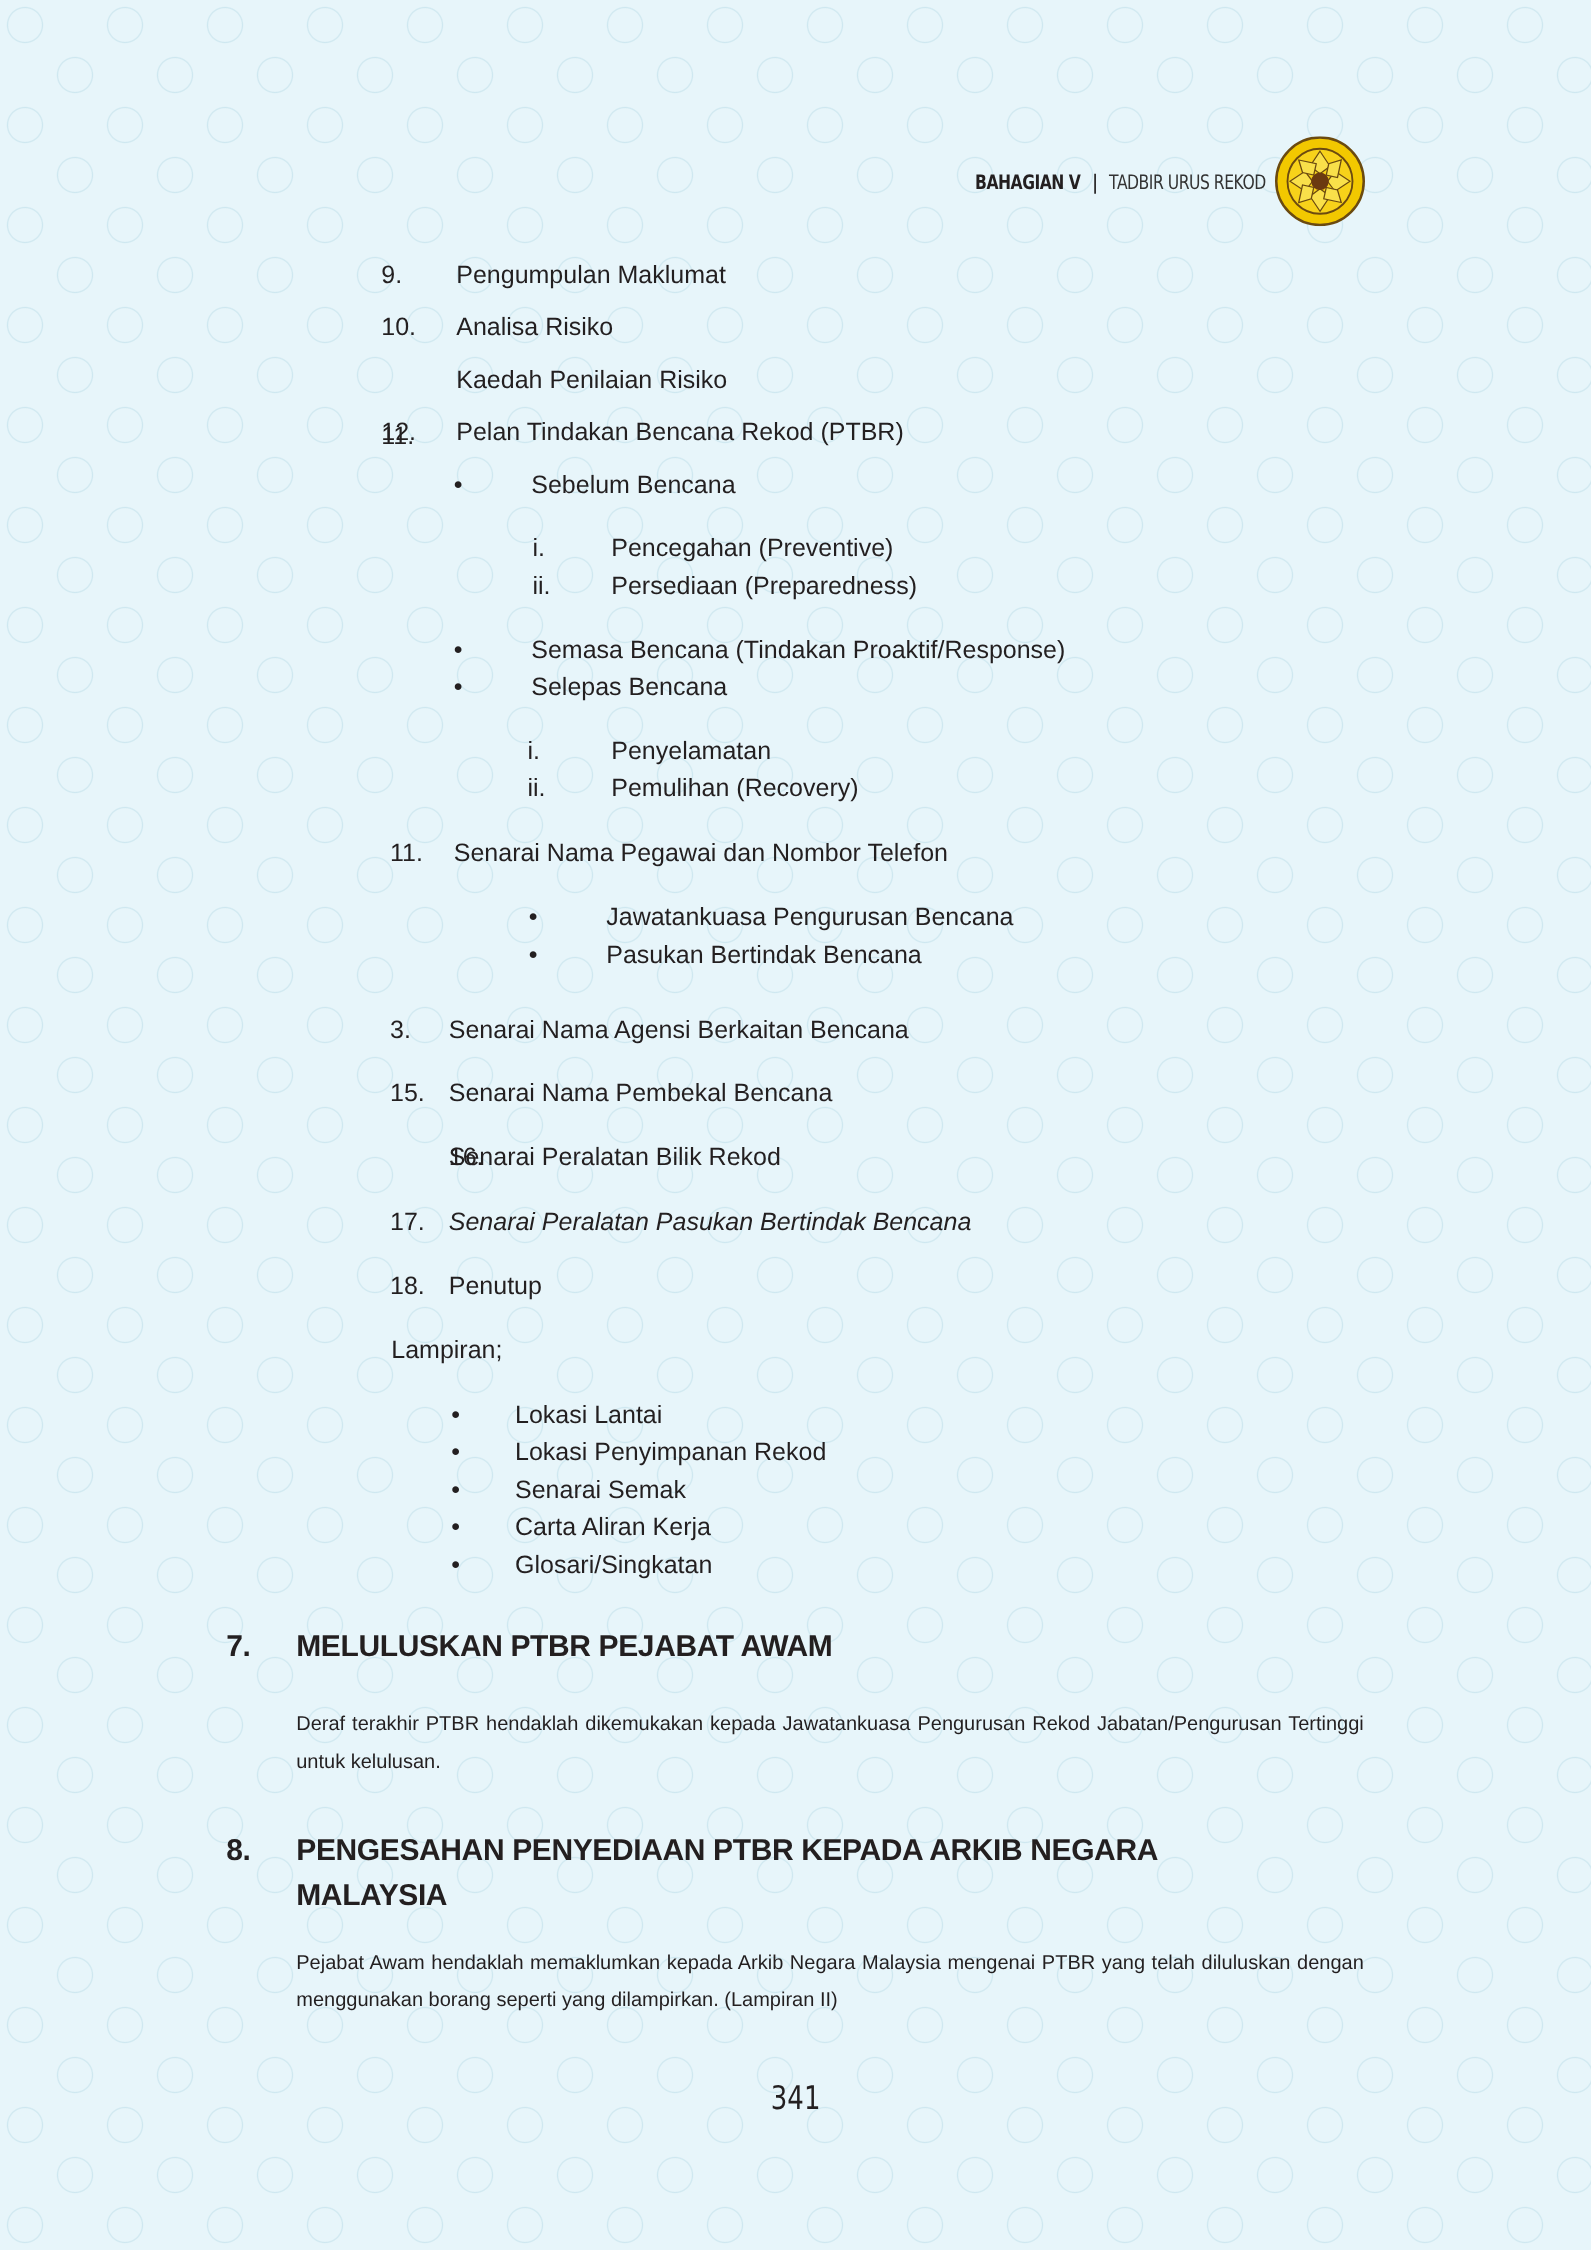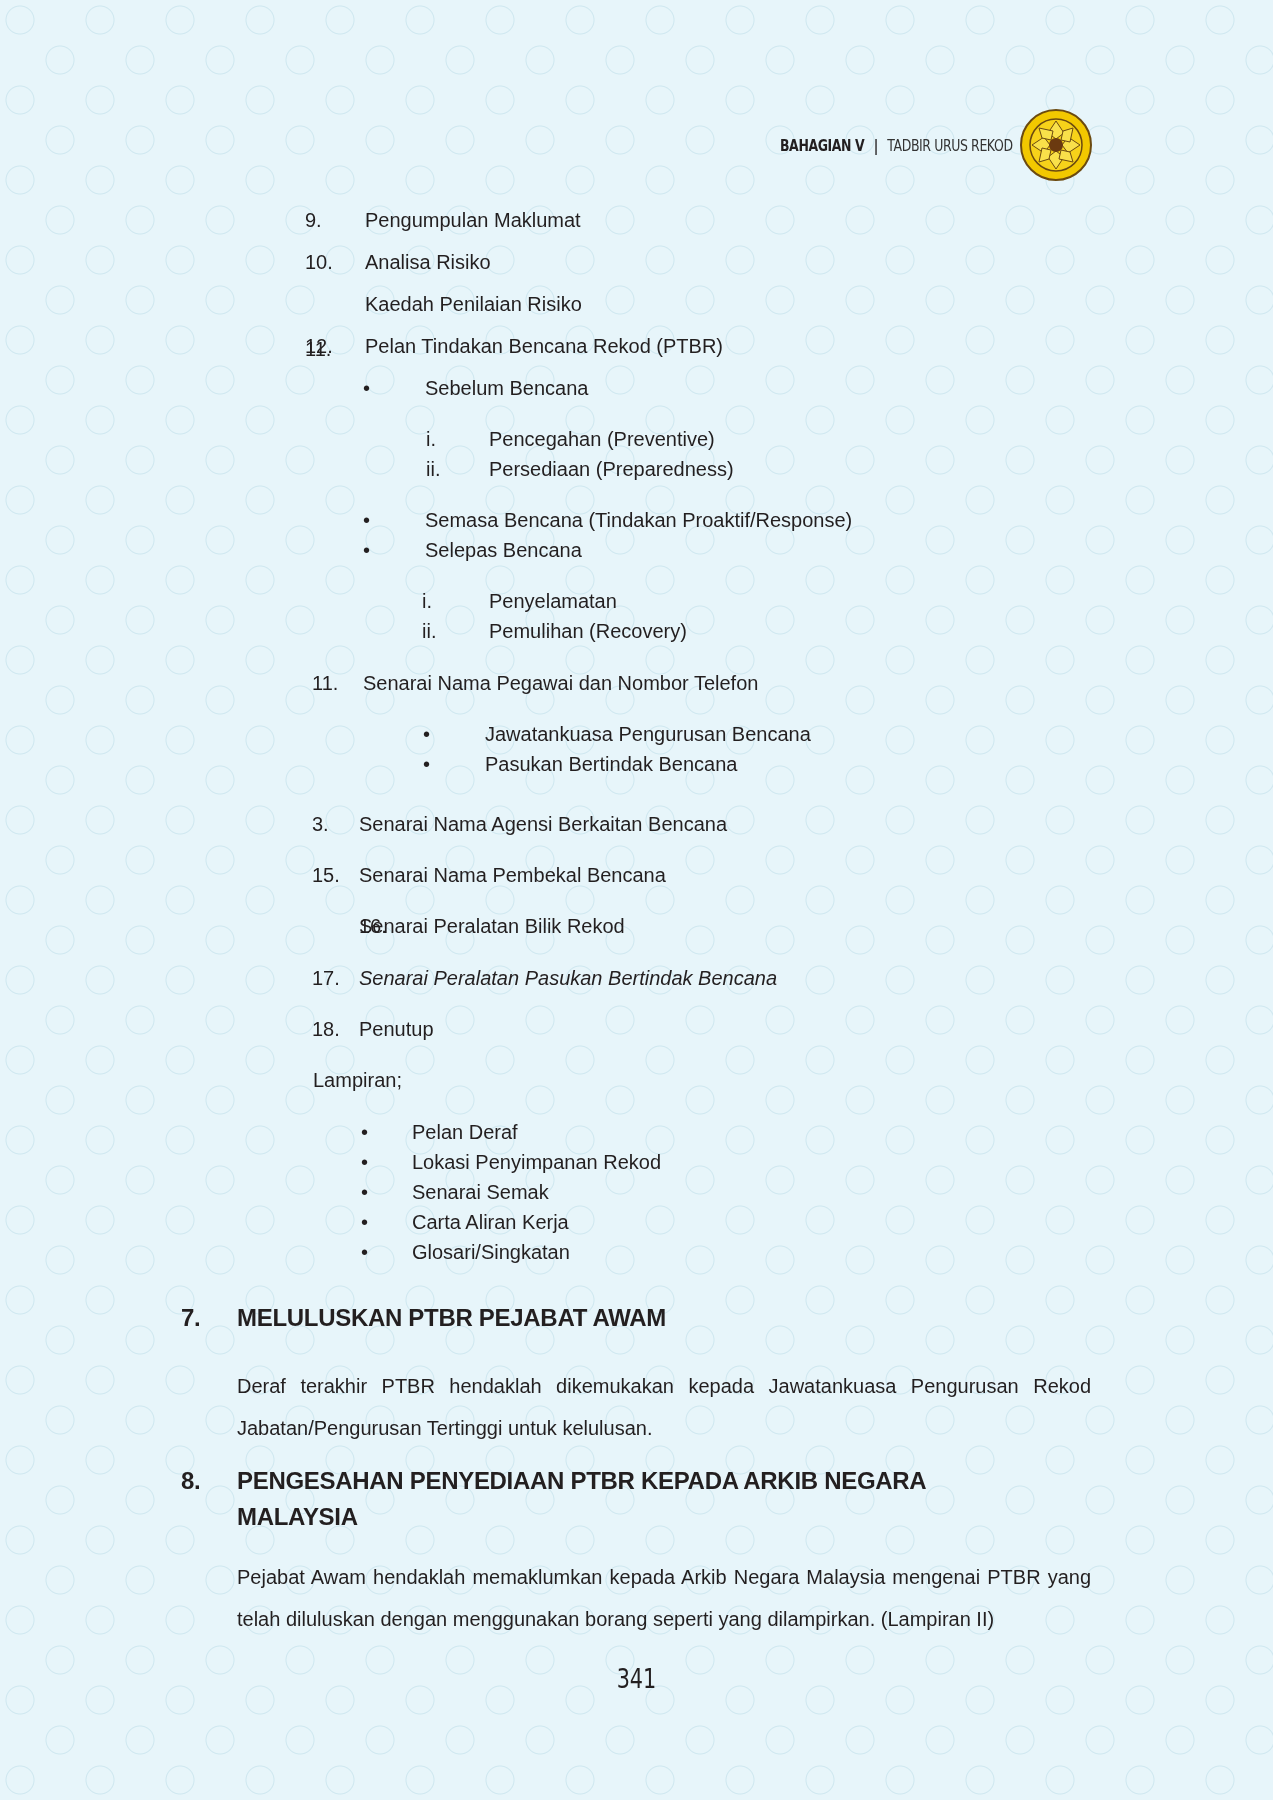--- a/index.html
+++ b/index.html
@@ -18,21 +18,21 @@
     position: absolute; top: 132px; left: 780px; height: 26px;
     font-family: "DejaVu Sans", sans-serif; font-size: 16px; letter-spacing: -0.5px;
     display: flex; align-items: center; transform: scaleX(0.78); transform-origin: left center;
   }
   .header .part { font-weight: bold; color: #231f20; }
   .header .sep { margin: 0 12px; font-weight: bold; }
   .header .topic { color: #333; font-weight: normal; }
   .logo { position: absolute; left: 1020px; top: 109px; width: 72px; height: 72px; }
   .item { font-size: 20px; line-height: 24px; }
   .h2 { font-size: 24px; font-weight: bold; line-height: 36px; letter-spacing: -0.3px; }
-  .para { position: absolute; left: 237px; width: 854px; font-size: 20px; line-height: 42px; text-align: justify; }
+  .para { position: absolute; left: 237px; width: 854px; font-size: 16px; line-height: 30px; text-align: justify; }
   .pagenum {
     position: absolute; top: 1664px; left: 0; width: 1273px; text-align: center;
     font-family: "DejaVu Sans", sans-serif; font-size: 26px; color: #231f20;
     transform: scaleX(0.8);
   }
 </style>
 </head>
 <body>
 
 <div class="header">
@@ -101,21 +101,21 @@
 <div class="abs item" style="top:863px;left:359px;">Senarai Nama Pembekal Bencana</div>
 <div class="abs item" style="top:914px;left:312px;margin-left:47px;">16.</div>
 <div class="abs item" style="top:914px;left:359px;">Senarai Peralatan Bilik Rekod</div>
 <div class="abs item" style="top:966px;left:312px;">17.</div>
 <div class="abs item" style="top:966px;left:359px;font-style:italic;">Senarai Peralatan Pasukan Bertindak Bencana</div>
 <div class="abs item" style="top:1017px;left:312px;">18.</div>
 <div class="abs item" style="top:1017px;left:359px;">Penutup</div>
 
 <div class="abs item" style="top:1068px;left:313px;">Lampiran;</div>
 <div class="abs item" style="top:1120px;left:361px;">•</div>
-<div class="abs item" style="top:1120px;left:412px;">Pelan Deraf</div>
+<div class="abs item" style="top:1120px;left:412px;">Lokasi Lantai</div>
 <div class="abs item" style="top:1150px;left:361px;">•</div>
 <div class="abs item" style="top:1150px;left:412px;">Lokasi Penyimpanan Rekod</div>
 <div class="abs item" style="top:1180px;left:361px;">•</div>
 <div class="abs item" style="top:1180px;left:412px;">Senarai Semak</div>
 <div class="abs item" style="top:1210px;left:361px;">•</div>
 <div class="abs item" style="top:1210px;left:412px;">Carta Aliran Kerja</div>
 <div class="abs item" style="top:1240px;left:361px;">•</div>
 <div class="abs item" style="top:1240px;left:412px;">Glosari/Singkatan</div>
 
 <div class="abs h2" style="top:1300px;left:181px;">7.</div>

